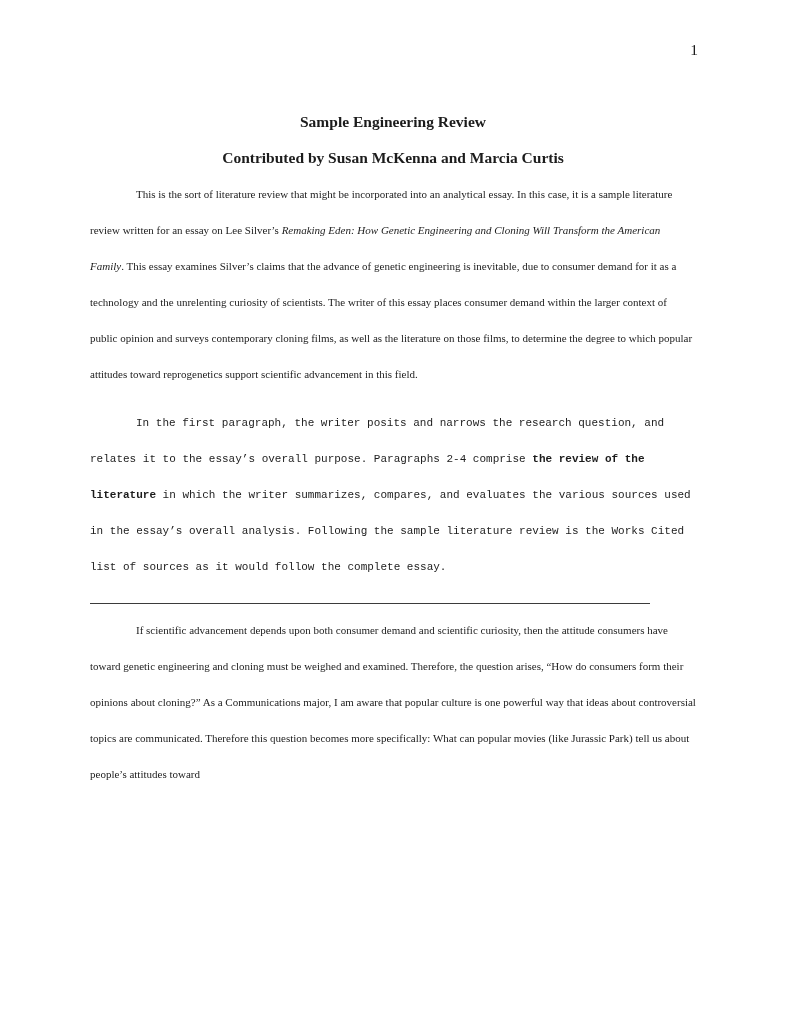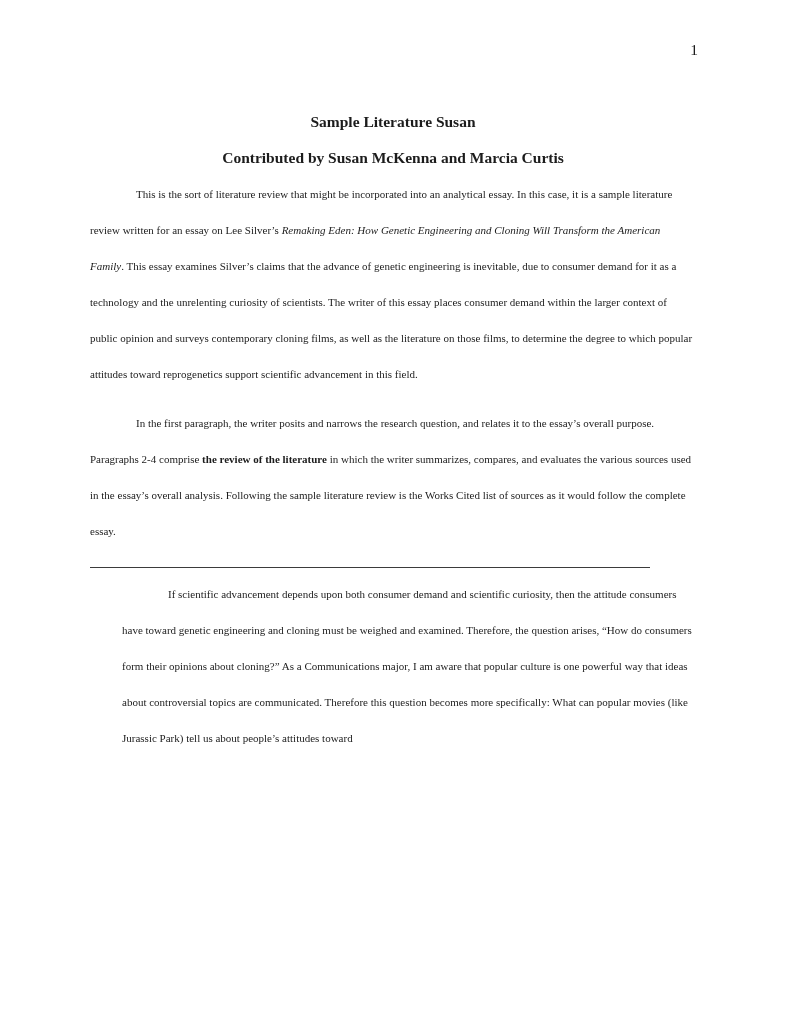--- a/index.html
+++ b/index.html
@@ -36,39 +36,39 @@
     font-size: 15.5px;
     line-height: 36px;
   }
   .para {
     margin: 0;
     font-size: 11px;
     line-height: 36px;
     text-indent: 46px;
     text-align: left;
   }
-  .para-2 { margin-top: 13px; }
+  .para-2 { margin-top: 13px; font-family: Liberation Mono, monospace; }
   .divider {
     border: none;
     border-top: 1.5px solid #3b3b3b;
     width: 560px;
     margin: 18px 0 0 0;
   }
-  .para-3 { margin-top: 8px; margin-left: 32px; }
+  .para-3 { margin-top: 8px; }
   .italic { font-style: italic; }
   .bold { font-weight: bold; }
 </style>
 </head>
 <body>
 
 <div class="page">
   <div class="page-number">1</div>
 
   <div class="content">
-    <h1 class="title">Sample Literature Susan</h1>
+    <h1 class="title">Sample Engineering Review</h1>
 
     <h2 class="subtitle">Contributed by Susan McKenna and Marcia Curtis</h2>
 
     <p class="para para-1"><span>This is the sort of literature review that might be incorporated into an analytical essay. In this case, it is a sample literature review written for an essay on Lee Silver’s </span><span class="italic">Remaking Eden: How Genetic Engineering and Cloning Will Transform the American Family</span><span>. This essay examines Silver’s claims that the advance of genetic engineering is inevitable, due to consumer demand for it as a technology and the unrelenting curiosity of scientists. The writer of this essay places consumer demand within the larger context of public opinion and surveys contemporary cloning films, as well as the literature on those films, to determine the degree to which popular attitudes toward reprogenetics support scientific advancement in this field.</span></p>
 
     <p class="para para-2"><span>In the first paragraph, the writer posits and narrows the research question, and relates it to the essay’s overall purpose. Paragraphs 2-4 comprise </span><span class="bold">the review of the literature</span><span> in which the writer summarizes, compares, and evaluates the various sources used in the essay’s overall analysis. Following the sample literature review is the Works Cited list of sources as it would follow the complete essay.</span></p>
 
     <hr class="divider">
 
     <p class="para para-3"><span>If scientific advancement depends upon both consumer demand and scientific curiosity, then the attitude consumers have toward genetic engineering and cloning must be weighed and examined. Therefore, the question arises, “How do consumers form their opinions about cloning?” As a Communications major, I am aware that popular culture is one powerful way that ideas about controversial topics are communicated. Therefore this question becomes more specifically: What can popular movies (like Jurassic Park) tell us about people’s attitudes toward</span></p>

